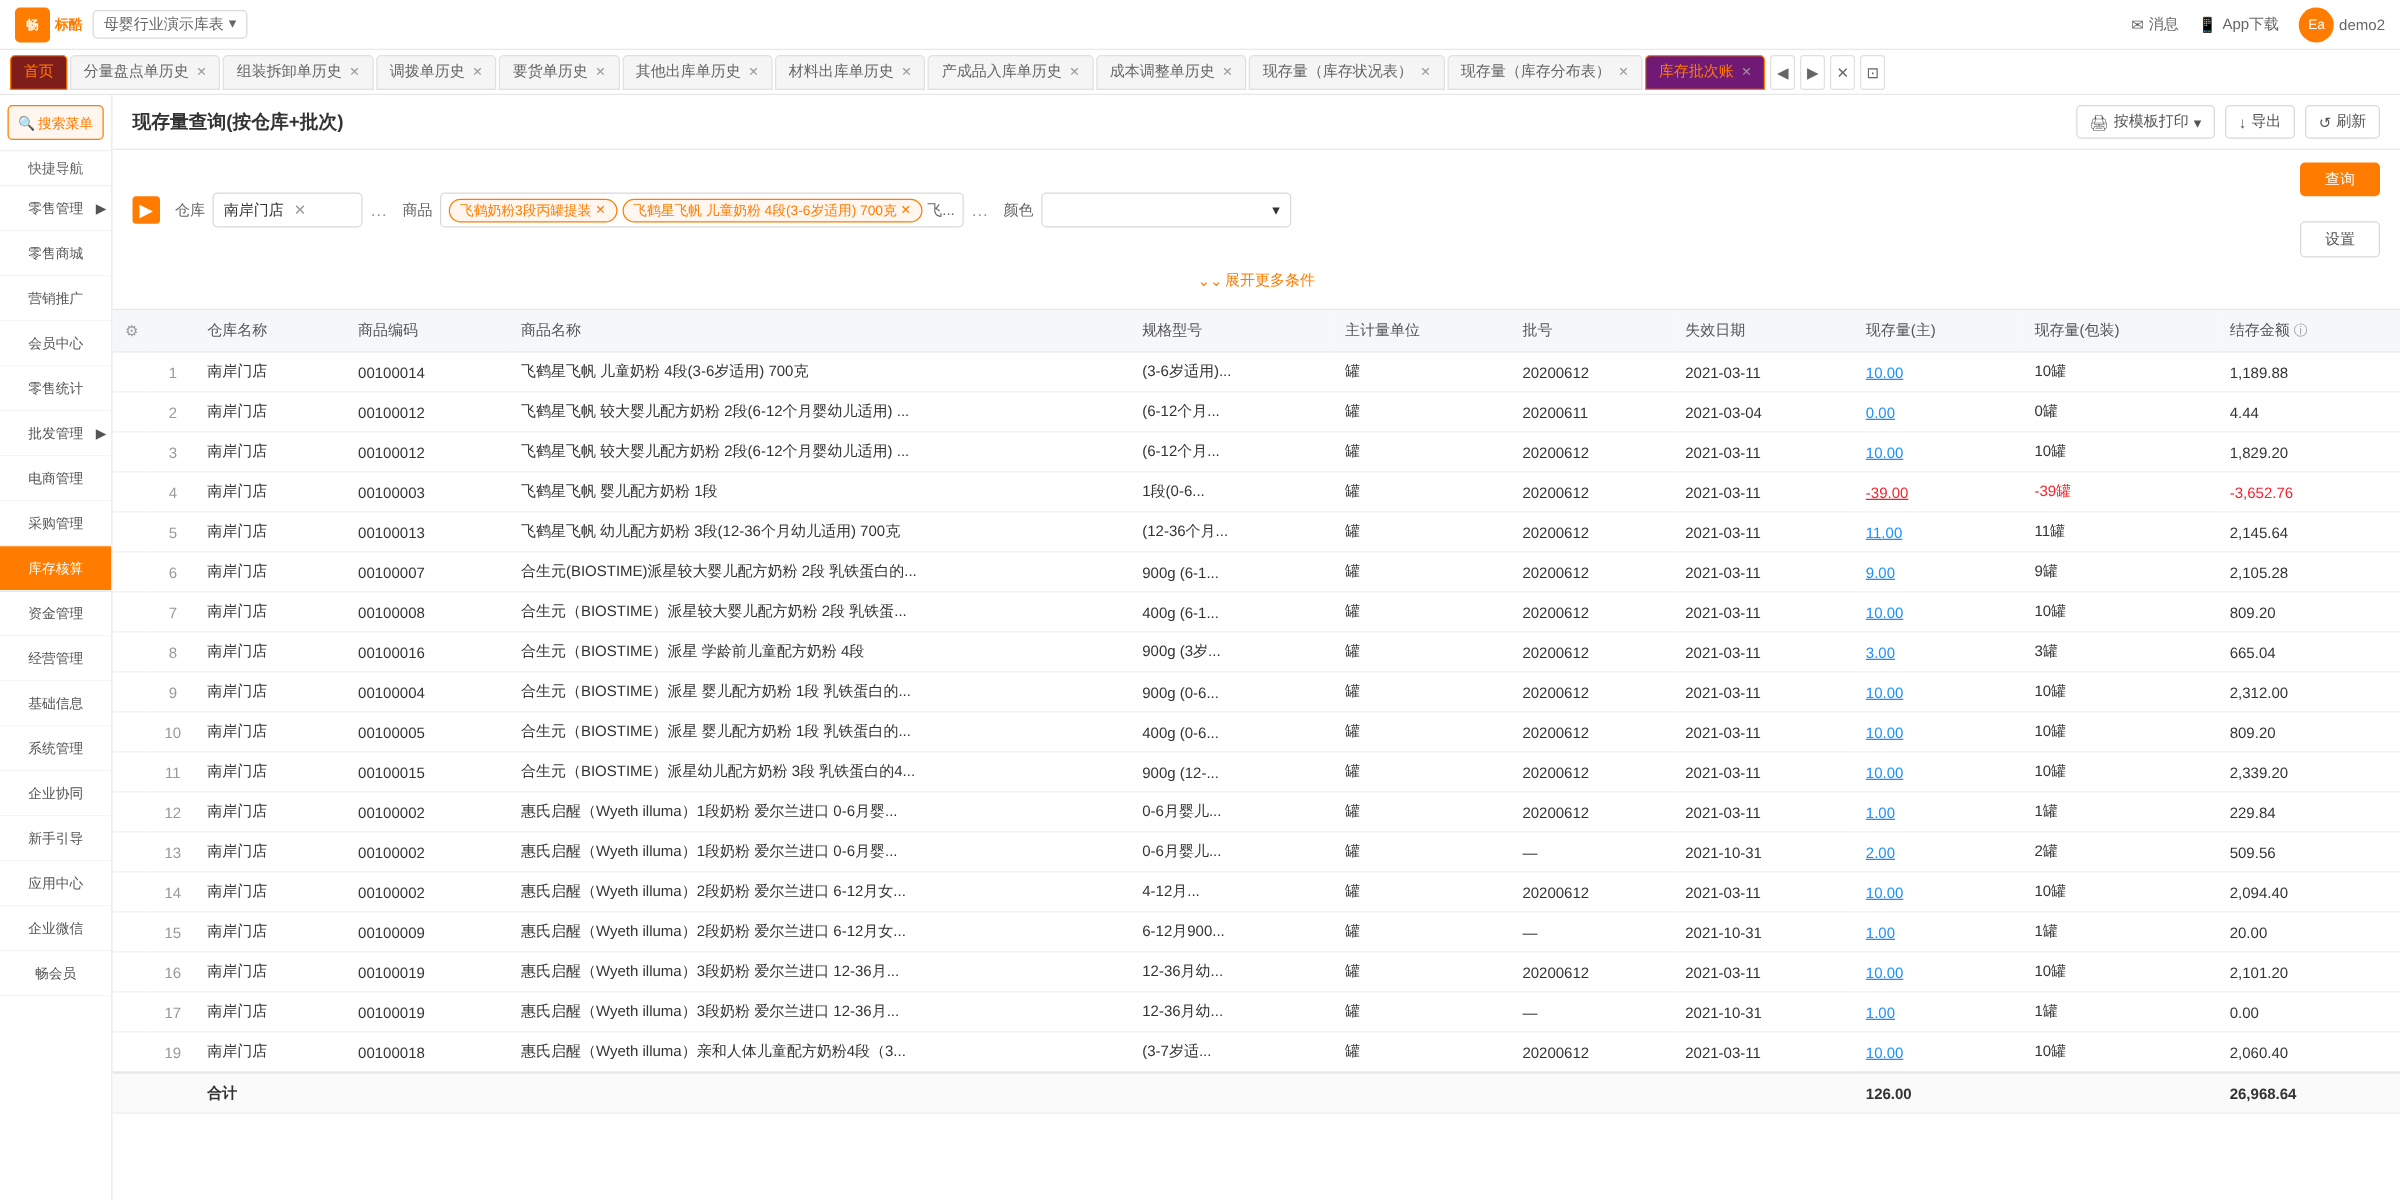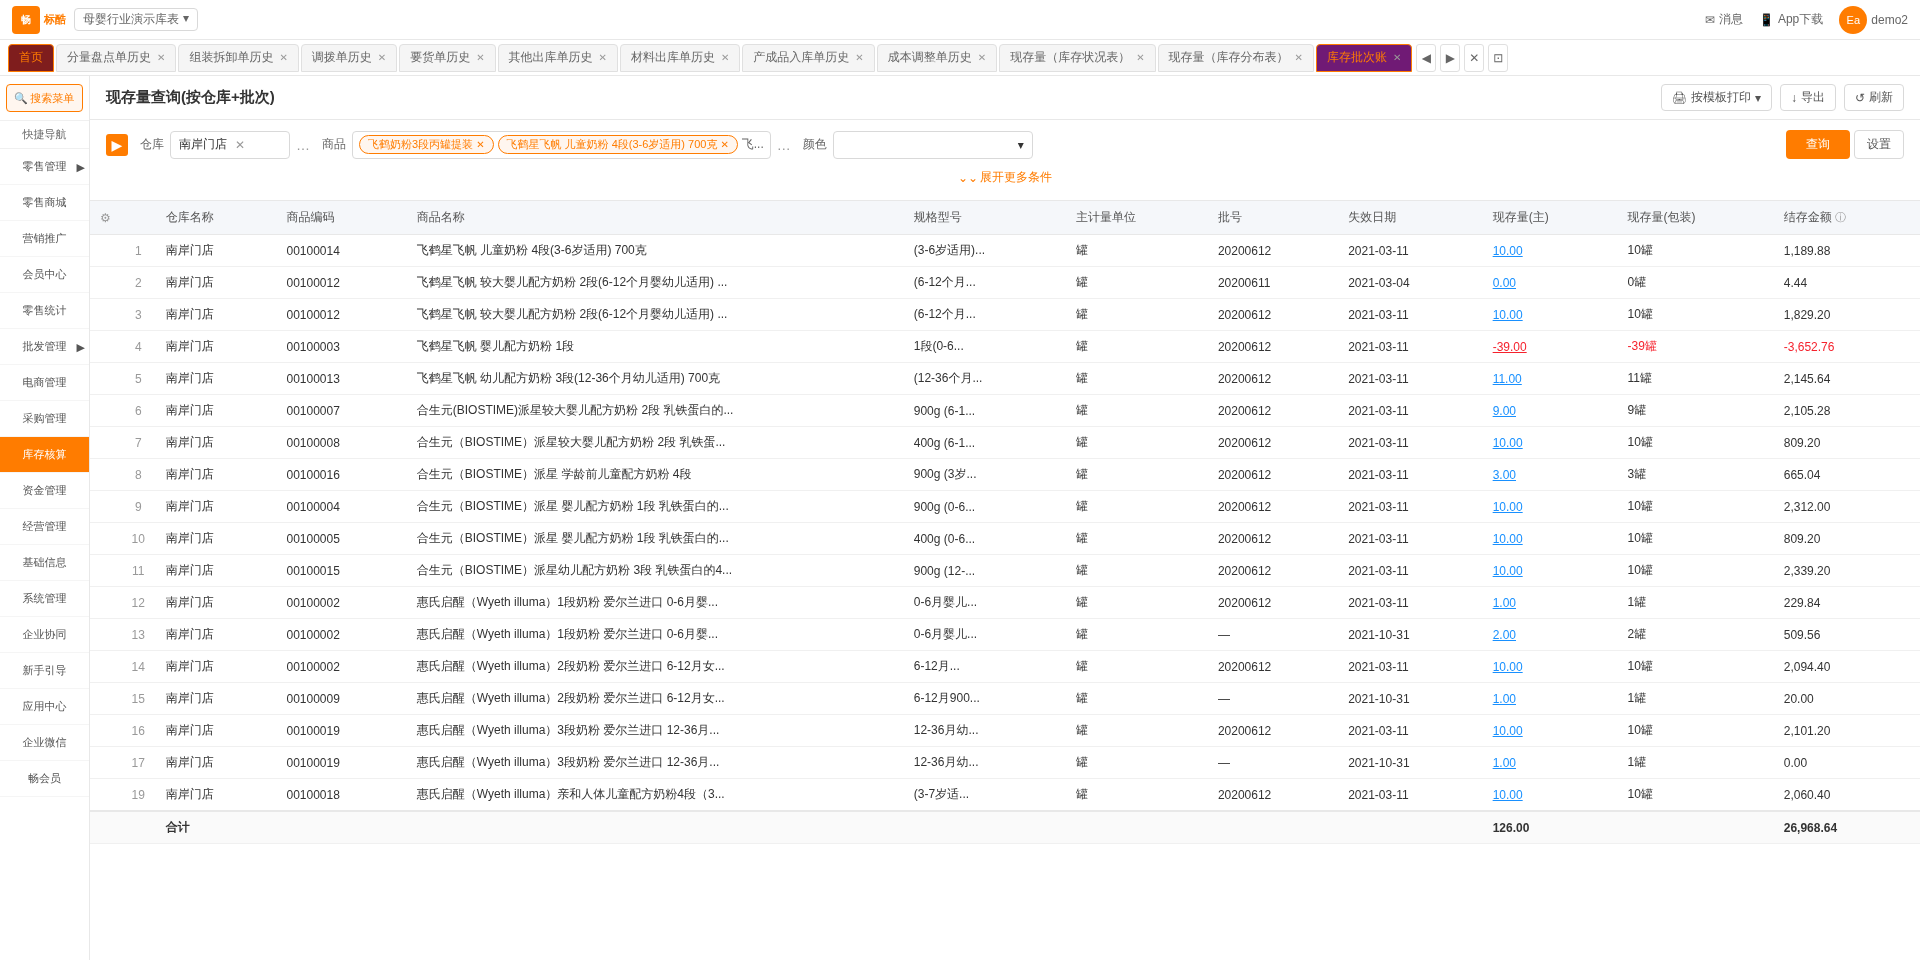--- a/index.html
+++ b/index.html
@@ -54,21 +54,21 @@
     .filter-label { font-size: 12px; color: #666; white-space: nowrap; }
     .filter-input { border: 1px solid #d9d9d9; border-radius: 4px; padding: 3px 8px; font-size: 12px; height: 28px; min-width: 80px; display: flex; align-items: center; gap: 4px; background: #fff; color: #333; }
     .filter-tag { display: inline-flex; align-items: center; gap: 3px; background: #fff6ef; border: 1px solid #ff7c00; border-radius: 12px; padding: 1px 8px; font-size: 11px; color: #ff7c00; }
     .filter-tag-close { cursor: pointer; font-size: 10px; }
     .filter-dots { color: #999; cursor: pointer; font-size: 14px; }
     .expand-btn { background: none; border: none; color: #ff7c00; font-size: 12px; cursor: pointer; display: flex; align-items: center; gap: 2px; padding: 4px 8px; }
     .filter-expand-row { display: flex; justify-content: center; margin-top: 6px; }
 
     .btn-query { background: #ff7c00; border: none; border-radius: 4px; padding: 5px 20px; font-size: 12px; color: #fff; cursor: pointer; white-space: nowrap; }
     .btn-setting { background: #fff; border: 1px solid #d9d9d9; border-radius: 4px; padding: 5px 12px; font-size: 12px; color: #555; cursor: pointer; white-space: nowrap; }
-    .filter-btn-group { display: flex; flex-direction: row; gap: 4px; margin-left: auto; }
+    .filter-btn-group { display: flex; flex-direction: column; gap: 20px; margin-left: auto; }
 
     
     .table-container { flex: 1; overflow: auto; background: #fff; margin: 0; }
     table { width: 100%; border-collapse: collapse; font-size: 12px; }
     thead tr { background: #f5f7fa; }
     th { padding: 8px 10px; text-align: left; font-weight: 500; color: #555; border-bottom: 1px solid #e8e8e8; white-space: nowrap; position: sticky; top: 0; background: #f5f7fa; z-index: 1; }
     td { padding: 7px 10px; border-bottom: 1px solid #f0f0f0; color: #333; white-space: nowrap; }
     .row-number { color: #999; text-align: center; width: 30px; }
     .link-style { color: #1890ff; text-decoration: underline; cursor: pointer; }
     .negative { color: #f5222d; }
@@ -438,21 +438,21 @@
       <td class="link-style">2.00</td>
       <td>2罐</td>
       <td>509.56</td>
     </tr>
             <tr>
       <td></td>
       <td class="row-number">14</td>
       <td>南岸门店</td>
       <td>00100002</td>
       <td style="max-width:280px;overflow:hidden;text-overflow:ellipsis;">惠氏启醒（Wyeth illuma）2段奶粉 爱尔兰进口 6-12月女...</td>
-      <td>6-12月...</td>
+      <td>4-12月...</td>
       <td>罐</td>
       <td>20200612</td>
       <td>2021-03-11</td>
       <td class="link-style">10.00</td>
       <td>10罐</td>
       <td>2,094.40</td>
     </tr>
             <tr>
       <td></td>
       <td class="row-number">15</td>

